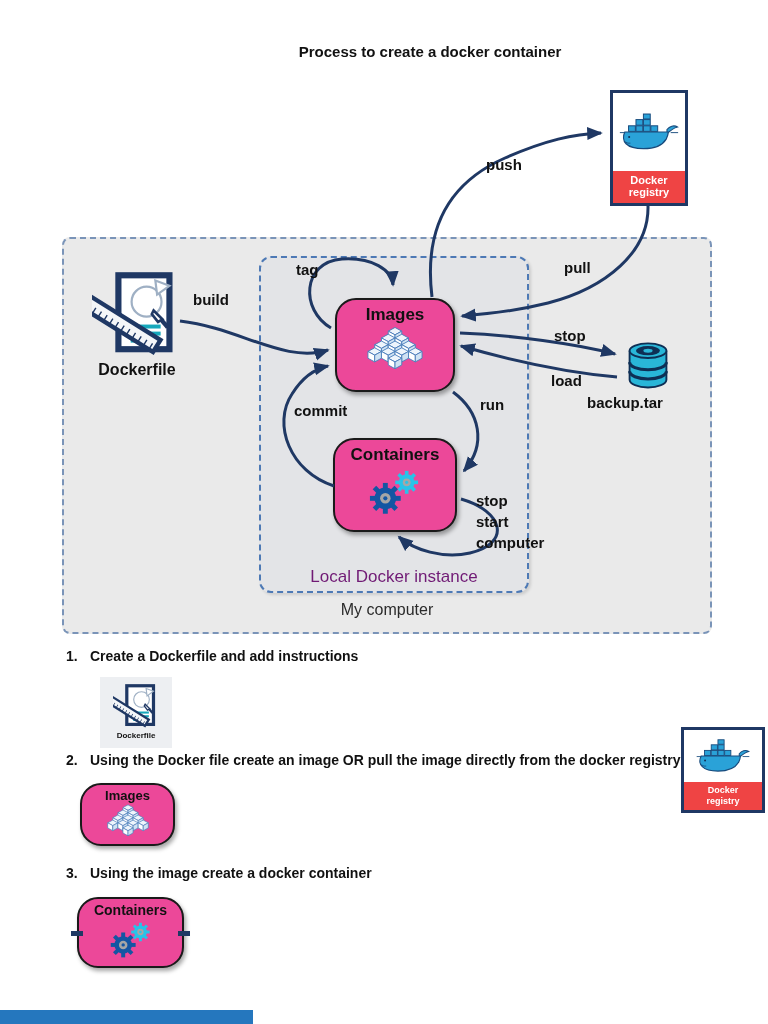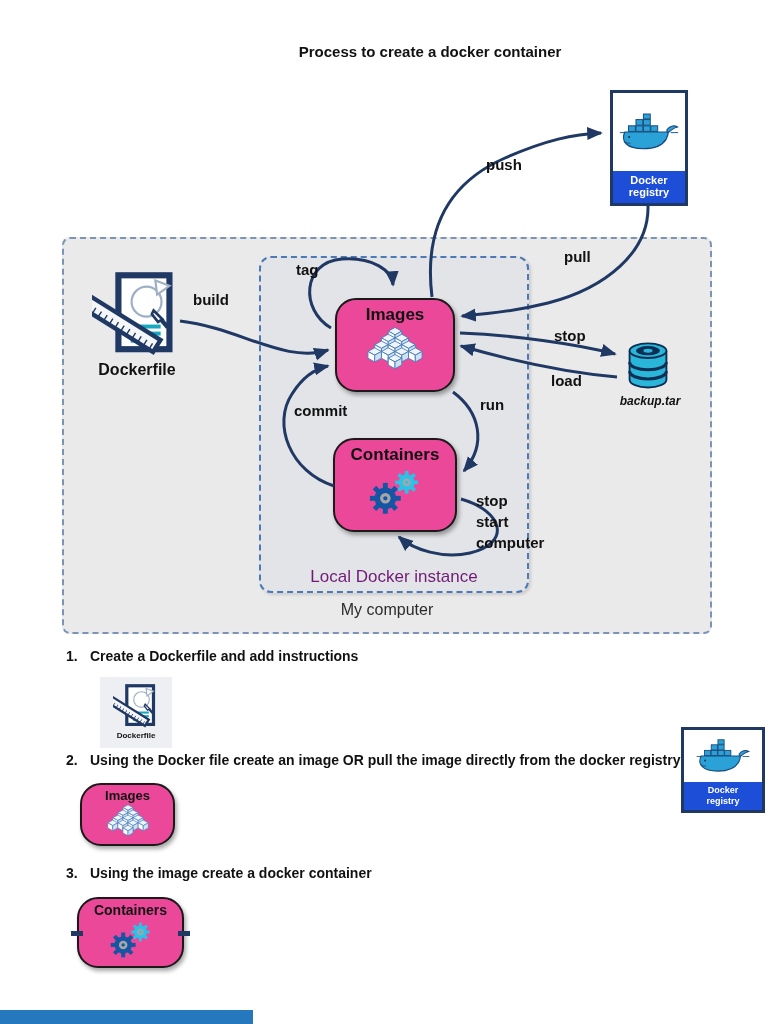--- a/index.html
+++ b/index.html
@@ -17,21 +17,21 @@
   #inner-label{left:259px;top:567px;width:270px;text-align:center;font-size:17px;color:#701a75;}
   #outer-label{left:62px;top:601px;width:650px;text-align:center;font-size:16px;color:#2b2b2b;}
   
   .node-box{background:#ec4899;border:2.5px solid #1a1a1a;border-radius:21px;box-sizing:border-box;
             box-shadow:2px 3px 4px rgba(0,0,0,0.35);text-align:center;}
   .node-box .nlabel{display:block;font-weight:bold;color:#111;margin-top:5px;}
   
   .registry-card{border:3px solid #1f3864;background:#fff;box-sizing:border-box;
                  display:flex;flex-direction:column;align-items:stretch;}
   .registry-card .whale-wrap{flex:1;display:flex;align-items:center;justify-content:center;}
-  .registry-band{background:#1d4ed8;color:#fff;font-weight:bold;text-align:center;line-height:1.15;padding:3px 0 4px 0;}
+  .registry-band{background:#ef4444;color:#fff;font-weight:bold;text-align:center;line-height:1.15;padding:3px 0 4px 0;}
   
   .edge-label{font-weight:bold;font-size:15px;color:#111;}
   
   .step-num{font-size:14px;font-weight:bold;color:#111;}
   .step-text{font-size:14px;font-weight:bold;color:#111;white-space:nowrap;}
   
   #dockerfile-thumb{left:100px;top:677px;width:72px;height:71px;background:#edeff2;
                     text-align:center;box-sizing:border-box;}
   #dockerfile-thumb .tlabel{font-size:8px;font-weight:bold;color:#111;display:block;margin-top:0px;}
   .stub{position:absolute;width:12px;height:5px;background:#1f3864;}
@@ -172,40 +172,40 @@
     <span>Docker</span><br>
     <span>registry</span>
   </div>
 </div>
 
 <div class="abs" style="left:625px;top:341px;">
   <svg width="46" height="50">
       <use href="#sym-db" width="100%" height="100%"></use>
     </svg>
 </div>
-<div class="abs bold" style="left:598px;top:394px;width:104px;text-align:center;font-size:12px;color:#111;font-style:italic;">backup.tar</div>
+<div class="abs bold" style="left:573px;top:394px;width:104px;text-align:center;font-size:15px;color:#111;">backup.tar</div>
 
 <svg id="overlay" class="abs" width="768" height="1024">
   <g fill="none" stroke="#1f3864" stroke-width="3">
     <path d="M 180,321 C 240,328 285,364 328,350" marker-end="url(#ah)"></path>
     <path d="M 331,328 C 300,310 302,262 342,259 C 372,257 392,270 393,285" marker-end="url(#ah)"></path>
     <path d="M 432,297 C 424,232 446,184 505,158 C 546,140 574,134 601,133" marker-end="url(#ah)"></path>
     <path d="M 648,206 C 649,252 606,288 548,303 C 516,311 489,314 462,316" marker-end="url(#ah)"></path>
     <path d="M 460,333 C 512,335 577,344 615,354" marker-end="url(#ah)"></path>
     <path d="M 617,377 C 572,373 513,361 461,346" marker-end="url(#ah)"></path>
     <path d="M 453,392 C 480,412 487,444 464,471" marker-end="url(#ah)"></path>
     <path d="M 334,486 C 290,472 272,424 292,394 C 302,378 314,369 328,366" marker-end="url(#ah)"></path>
     <path d="M 461,499 C 503,511 512,543 470,553 C 443,559 414,550 399,537" marker-end="url(#ah)"></path>
   </g>
 </svg>
 
 <div class="abs edge-label" style="left:193px;top:291px;">build</div>
 <div class="abs edge-label" style="left:296px;top:261px;">tag</div>
 <div class="abs edge-label" style="left:486px;top:156px;">push</div>
-<div class="abs edge-label" style="left:564px;top:248px;">pull</div>
+<div class="abs edge-label" style="left:564px;top:259px;">pull</div>
 <div class="abs edge-label" style="left:554px;top:327px;">stop</div>
 <div class="abs edge-label" style="left:551px;top:372px;">load</div>
 <div class="abs edge-label" style="left:480px;top:396px;">run</div>
 <div class="abs edge-label" style="left:294px;top:402px;">commit</div>
 <div class="abs edge-label" style="left:476px;top:490px;line-height:21px;">
   <span style="display:block">stop</span>
   <span style="display:block">start</span>
   <span style="display:block">computer</span>
 </div>
 

